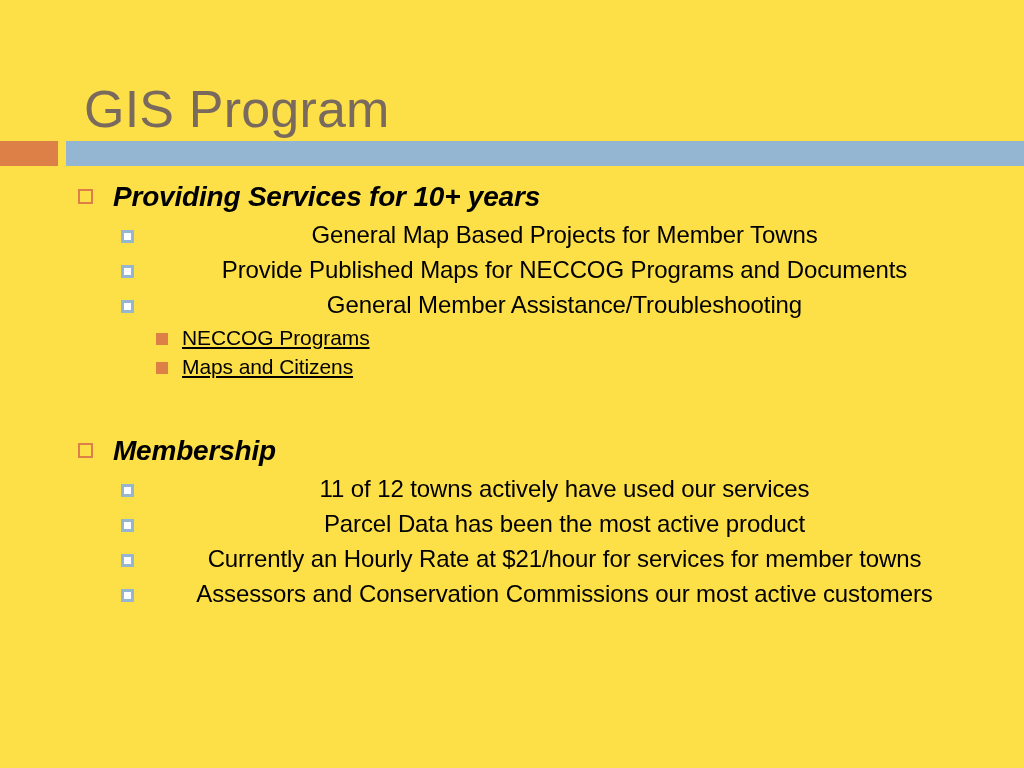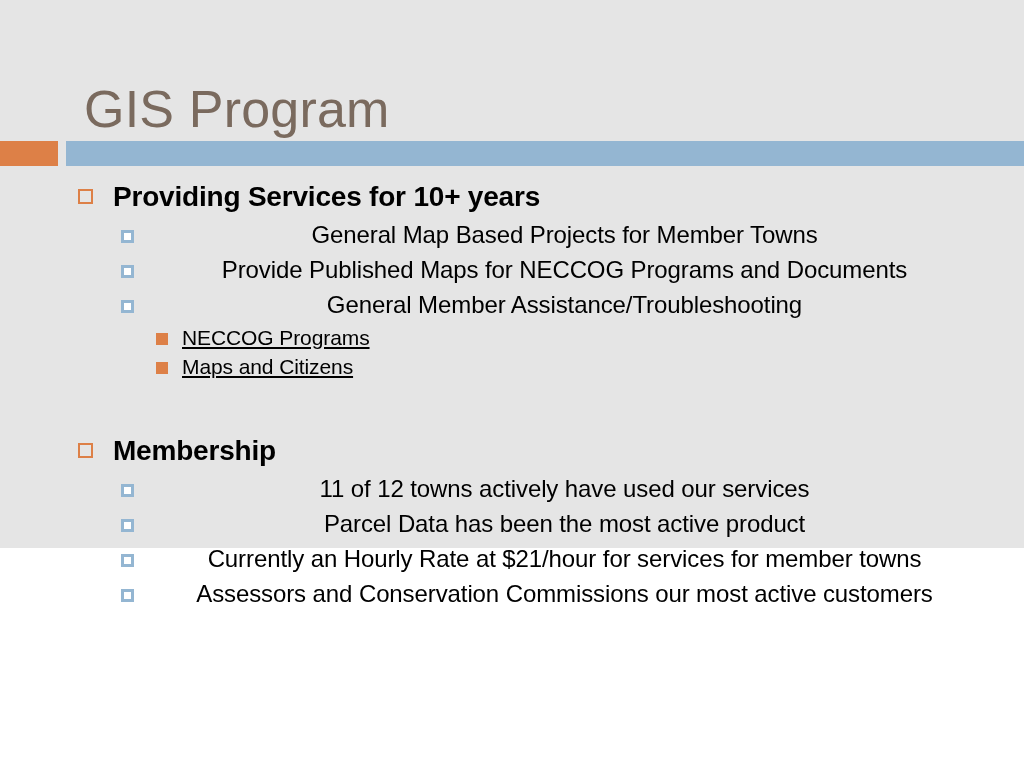--- a/index.html
+++ b/index.html
@@ -10,22 +10,22 @@
   body {
     width: 1024px;
     height: 768px;
     background: #ffffff;
     font-family: "Liberation Sans", sans-serif;
     overflow: hidden;
   }
   .slide {
     position: relative;
     width: 1024px;
-    height: 548px;
-    background: #e5e5e5;
+    height: 768px;
+    background: #fde047;
   }
 
   
   .slide-title {
     position: absolute;
     left: 84px;
     top: 47px;
     font-size: 52px;
     font-weight: 400;
     color: #7a6a5e;
@@ -80,20 +80,21 @@
 
   .bullet-text {
     flex: 1 1 auto;
     color: #000000;
   }
 
   
   .lvl1 {
     padding-left: 78px;
     margin-bottom: 6px;
+    font-style: italic;
   }
   .lvl1 .bullet-mark {
     width: 15px;
     height: 15px;
     border: 2px solid #dd8047;
     background: transparent;
     margin-top: 9px;
     margin-right: 20px;
   }
   .lvl1 .bullet-text {

